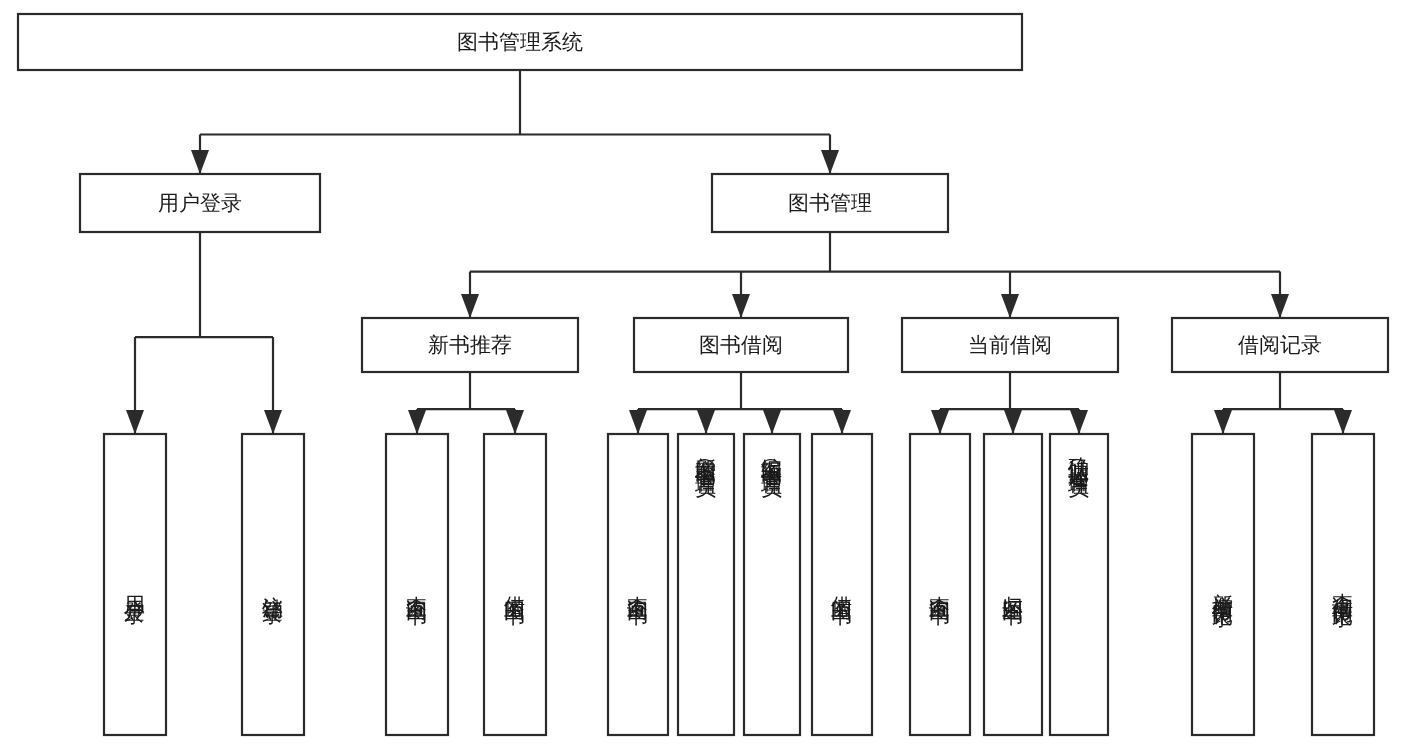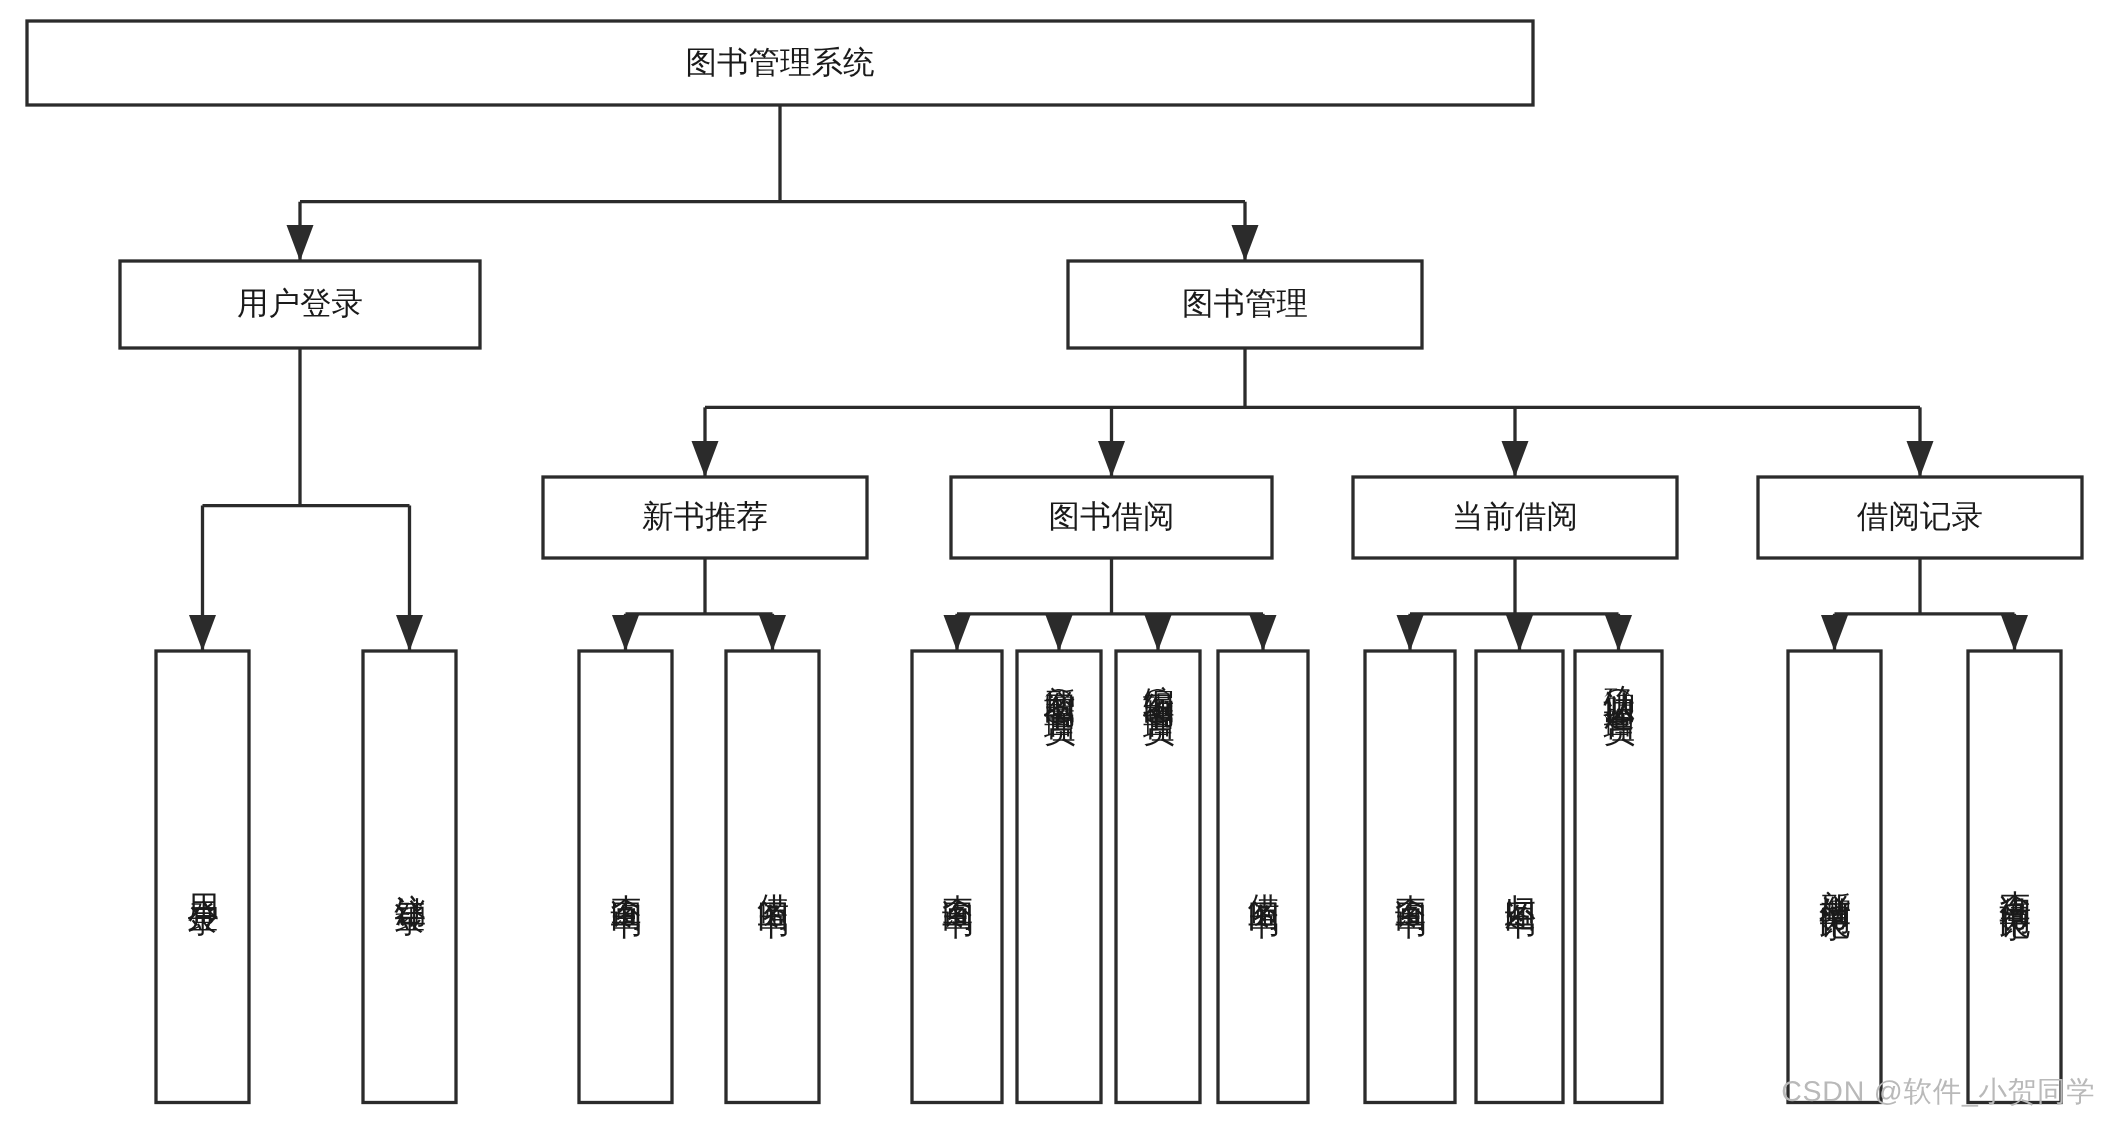--- a/index.html
+++ b/index.html
@@ -207,14 +207,13 @@
         <span class="leaf-label-v">确认归还（管理员）</span>
       </div>
       <div class="leaf-label-wrap" style="left: 1192px; top: 434px; width: 62px; height: 301px;">
         <span class="leaf-label-v">新增借阅记录</span>
       </div>
       <div class="leaf-label-wrap" style="left: 1312px; top: 434px; width: 62px; height: 301px;">
         <span class="leaf-label-v">查询借阅记录</span>
       </div>
     </div>
 
-  <div class="watermark">CSDN @软件_小贺同学</div>
 </div>
 
 </body></html>

